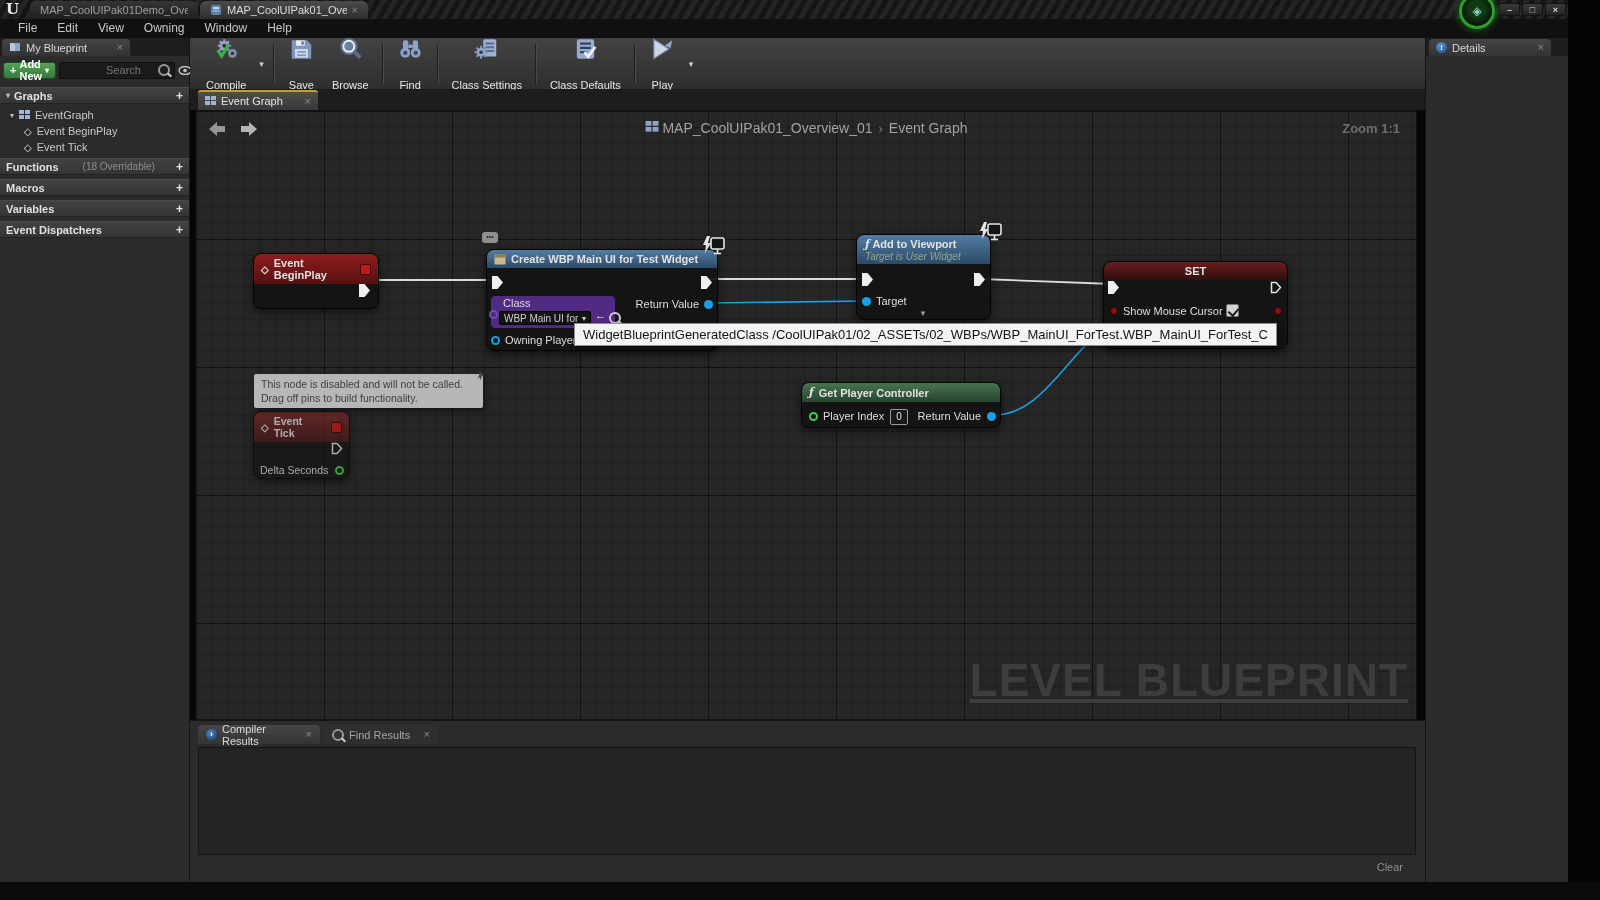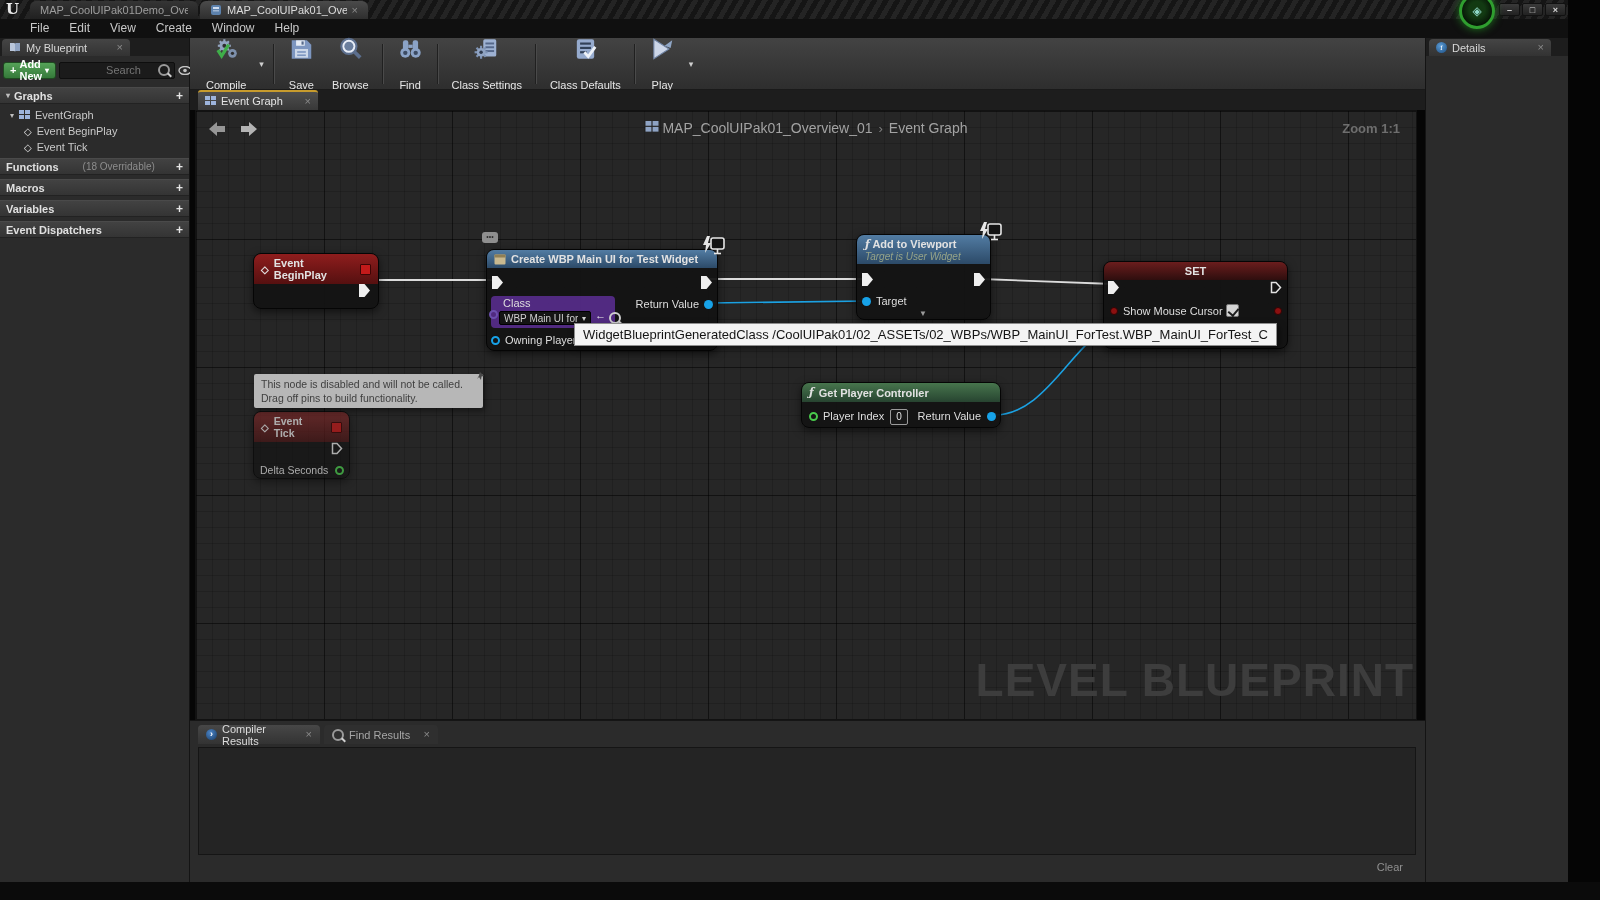--- a/index.html
+++ b/index.html
@@ -21,21 +21,21 @@
   .tab-close{color:#8a8a8a;font-size:11px;line-height:11px;}
   .win-btn{top:3px;width:21px;height:13px;background:linear-gradient(#3a3a3a,#222);
     border:1px solid #111;border-radius:2px;color:#d6d6d6;font-size:9px;line-height:12px;
     text-align:center;font-weight:bold;box-sizing:border-box;}
   .launcher{left:1459px;top:-7px;width:36px;height:36px;border-radius:50%;
     background:radial-gradient(circle at 50% 45%,#123a12 35%,#071607 70%);
     border:3px solid #2f9e2f;box-shadow:0 0 8px #1f7a1f;box-sizing:border-box;
     display:flex;align-items:center;justify-content:center;z-index:5;}
   .launcher span{color:#8fd8c8;font-size:12px;}
   
-  .menubar{left:0;top:19px;width:1568px;height:19px;background:#101010;display:flex;align-items:center;padding-left:20px;box-sizing:border-box;}
+  .menubar{left:0;top:19px;width:1568px;height:19px;background:#101010;display:flex;align-items:center;padding-left:8px;box-sizing:border-box;}
   .menu-item{padding:0 10px;font-size:12px;color:#c8c8c8;line-height:19px;}
   
   .left-panel{left:0;top:38px;width:190px;height:844px;background:#2b2b2b;border-right:1px solid #141414;box-sizing:border-box;}
   .lp-tabstrip{left:0;top:0;width:189px;height:18px;background:#1d1d1d;}
   .lp-tab{left:2px;top:1px;width:128px;height:17px;background:linear-gradient(#454545,#333);
     border-radius:4px 4px 0 0;display:flex;align-items:center;gap:5px;padding:0 7px;
     font-size:11px;color:#d8d8d8;box-sizing:border-box;}
   .lp-toolbar{left:0;top:20px;width:189px;height:24px;display:flex;align-items:center;gap:3px;padding:0 3px;box-sizing:border-box;}
   .add-new{height:17px;background:linear-gradient(#55a258,#35793a);border:1px solid #1e4a20;border-radius:3px;
     color:#fff;font-size:11px;font-weight:bold;display:flex;align-items:center;gap:3px;padding:0 6px;box-sizing:border-box;}
@@ -68,21 +68,21 @@
     background-image:
       linear-gradient(rgba(0,0,0,.45) 1px,transparent 1px),
       linear-gradient(90deg,rgba(0,0,0,.45) 1px,transparent 1px),
       linear-gradient(rgba(0,0,0,.16) 1px,transparent 1px),
       linear-gradient(90deg,rgba(0,0,0,.16) 1px,transparent 1px);
     background-size:128px 128px,128px 128px,16px 16px,16px 16px;
     border:1px solid #121212;box-sizing:border-box;}
   .crumb{left:0;right:0;top:9px;text-align:center;font-size:14px;color:#a3a3a3;}
   .crumb .sep{color:#7d7d7d;padding:0 6px;font-size:13px;}
   .zoom-ind{right:16px;top:10px;font-size:13px;color:#6e6e6e;font-weight:bold;}
-  .watermark{right:2px;bottom:12px;font-size:46px;font-weight:bold;color:#3d3d3d;letter-spacing:1px;}
+  .watermark{right:8px;bottom:12px;font-size:46px;font-weight:bold;color:#3d3d3d;letter-spacing:1px;text-decoration:underline;}
   .gridicon{display:inline-block;vertical-align:-1px;}
   
   .node{position:absolute;background:rgba(19,19,19,.94);border:1px solid #050505;border-radius:8px;
     box-shadow:0 3px 8px rgba(0,0,0,.55);font-size:11px;color:#e2e2e2;box-sizing:border-box;}
   .nhead{border-radius:7px 7px 0 0;padding:3px 7px;font-weight:bold;display:flex;align-items:center;gap:5px;box-sizing:border-box;}
   .nhead .fico{font-style:italic;font-family:"DejaVu Serif",serif;font-weight:bold;}
   .hd-red{background:linear-gradient(180deg,#8f1d1d,#551010);}
   .hd-blue{background:linear-gradient(180deg,#527ca3,#2c4a68);}
   .hd-green{background:linear-gradient(180deg,#47754d,#274430);}
   .hd-set{background:linear-gradient(180deg,#6b1d1d,#2e0e0e);justify-content:center;}
@@ -157,21 +157,21 @@
   </div>
   <div class="abs win-btn" style="left:1499px;">–</div>
   <div class="abs win-btn" style="left:1522px;">□</div>
   <div class="abs win-btn" style="left:1545px;">×</div>
 </div>
 
 <div class="abs menubar">
   <span class="menu-item">File</span>
   <span class="menu-item">Edit</span>
   <span class="menu-item">View</span>
-  <span class="menu-item">Create</span>
+  <span class="menu-item">Owning</span>
   <span class="menu-item">Window</span>
   <span class="menu-item">Help</span>
 </div>
 
 <div class="abs left-panel">
   <div class="abs lp-tabstrip">
     <div class="abs lp-tab">
       <svg width="12" height="11" viewBox="0 0 12 11">
           <path d="M1 1 h4 a1 1 0 0 1 1 1 v8 a1 1 0 0 0 -1 -1 H1 Z" fill="#b9c6da"></path>
           <path d="M11 1 h-4 a1 1 0 0 0 -1 1 v8 a1 1 0 0 1 1 -1 h4 Z" fill="#8fa3c2"></path>

